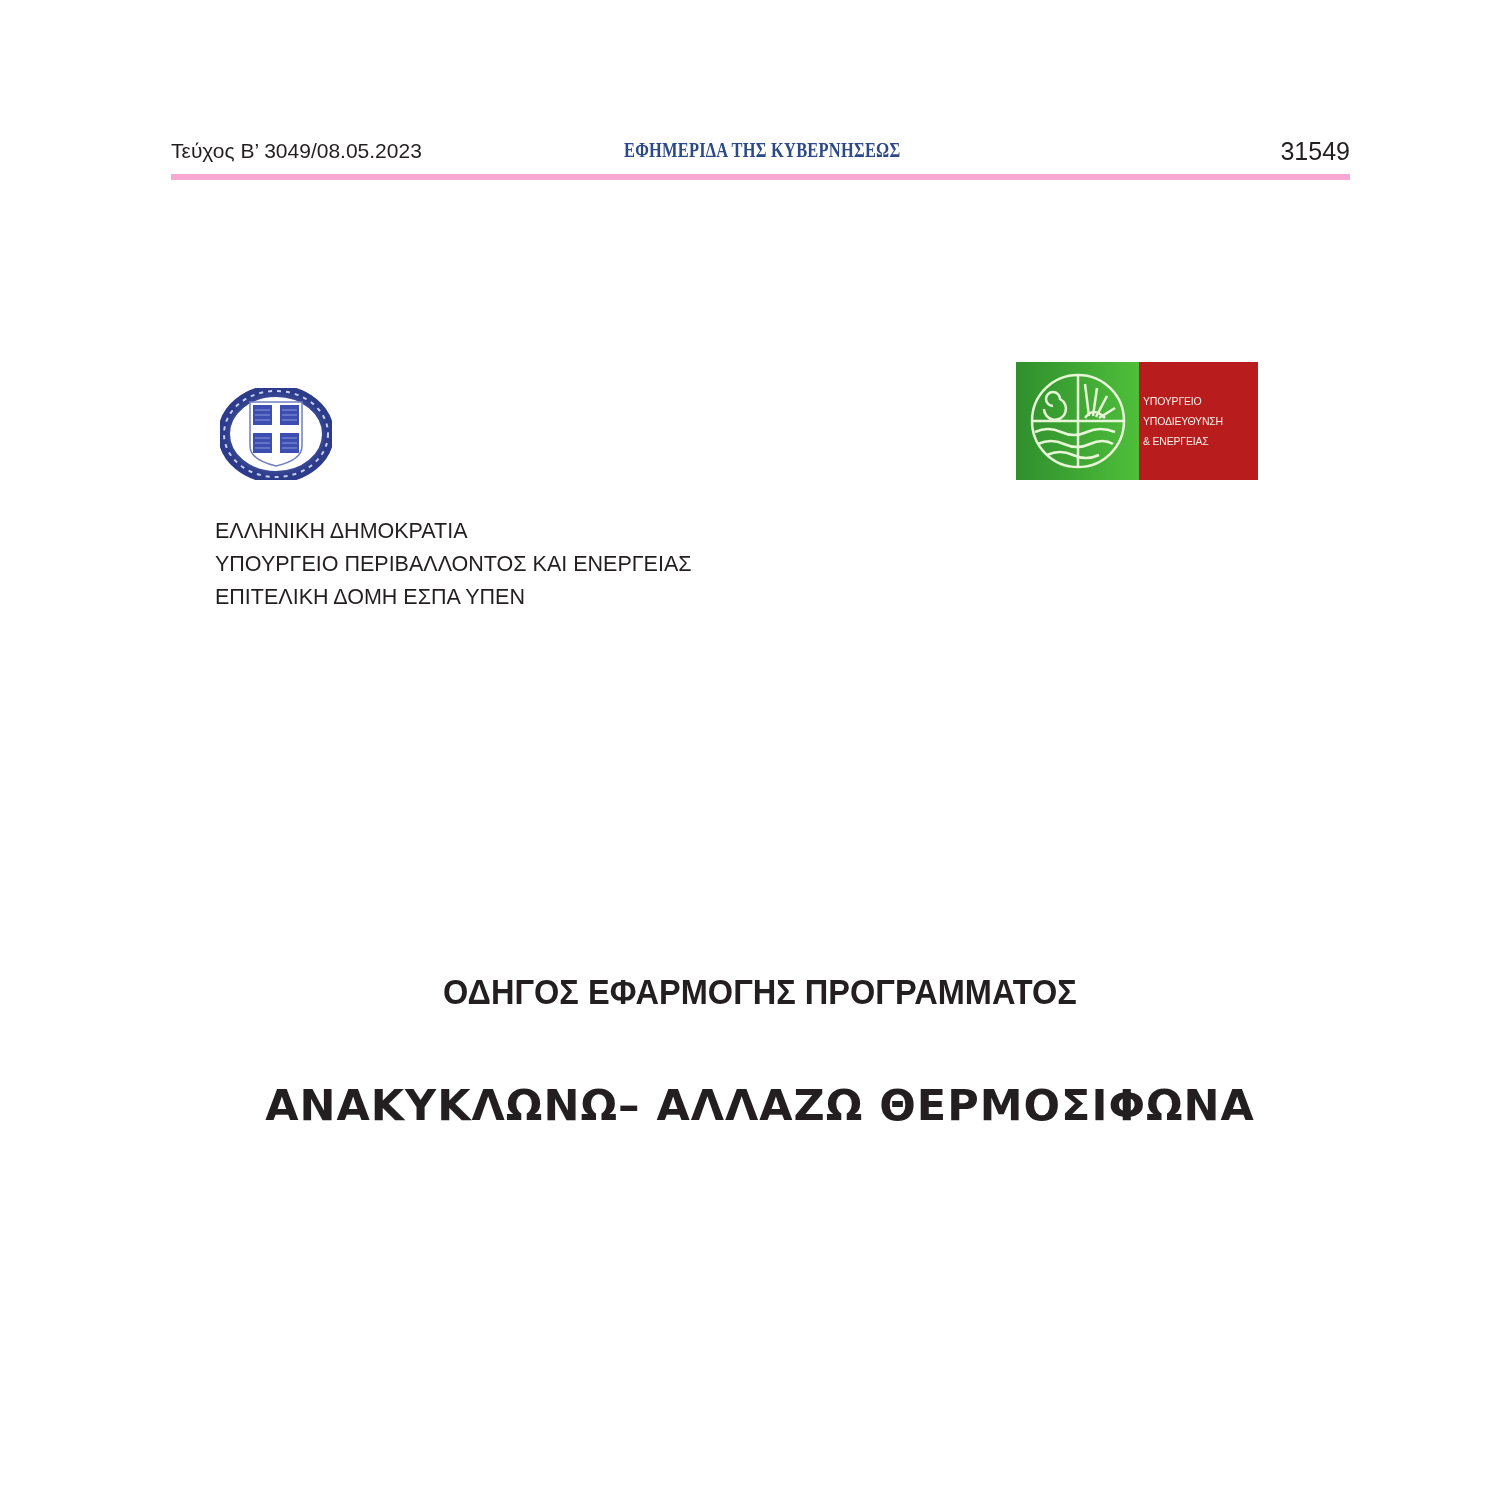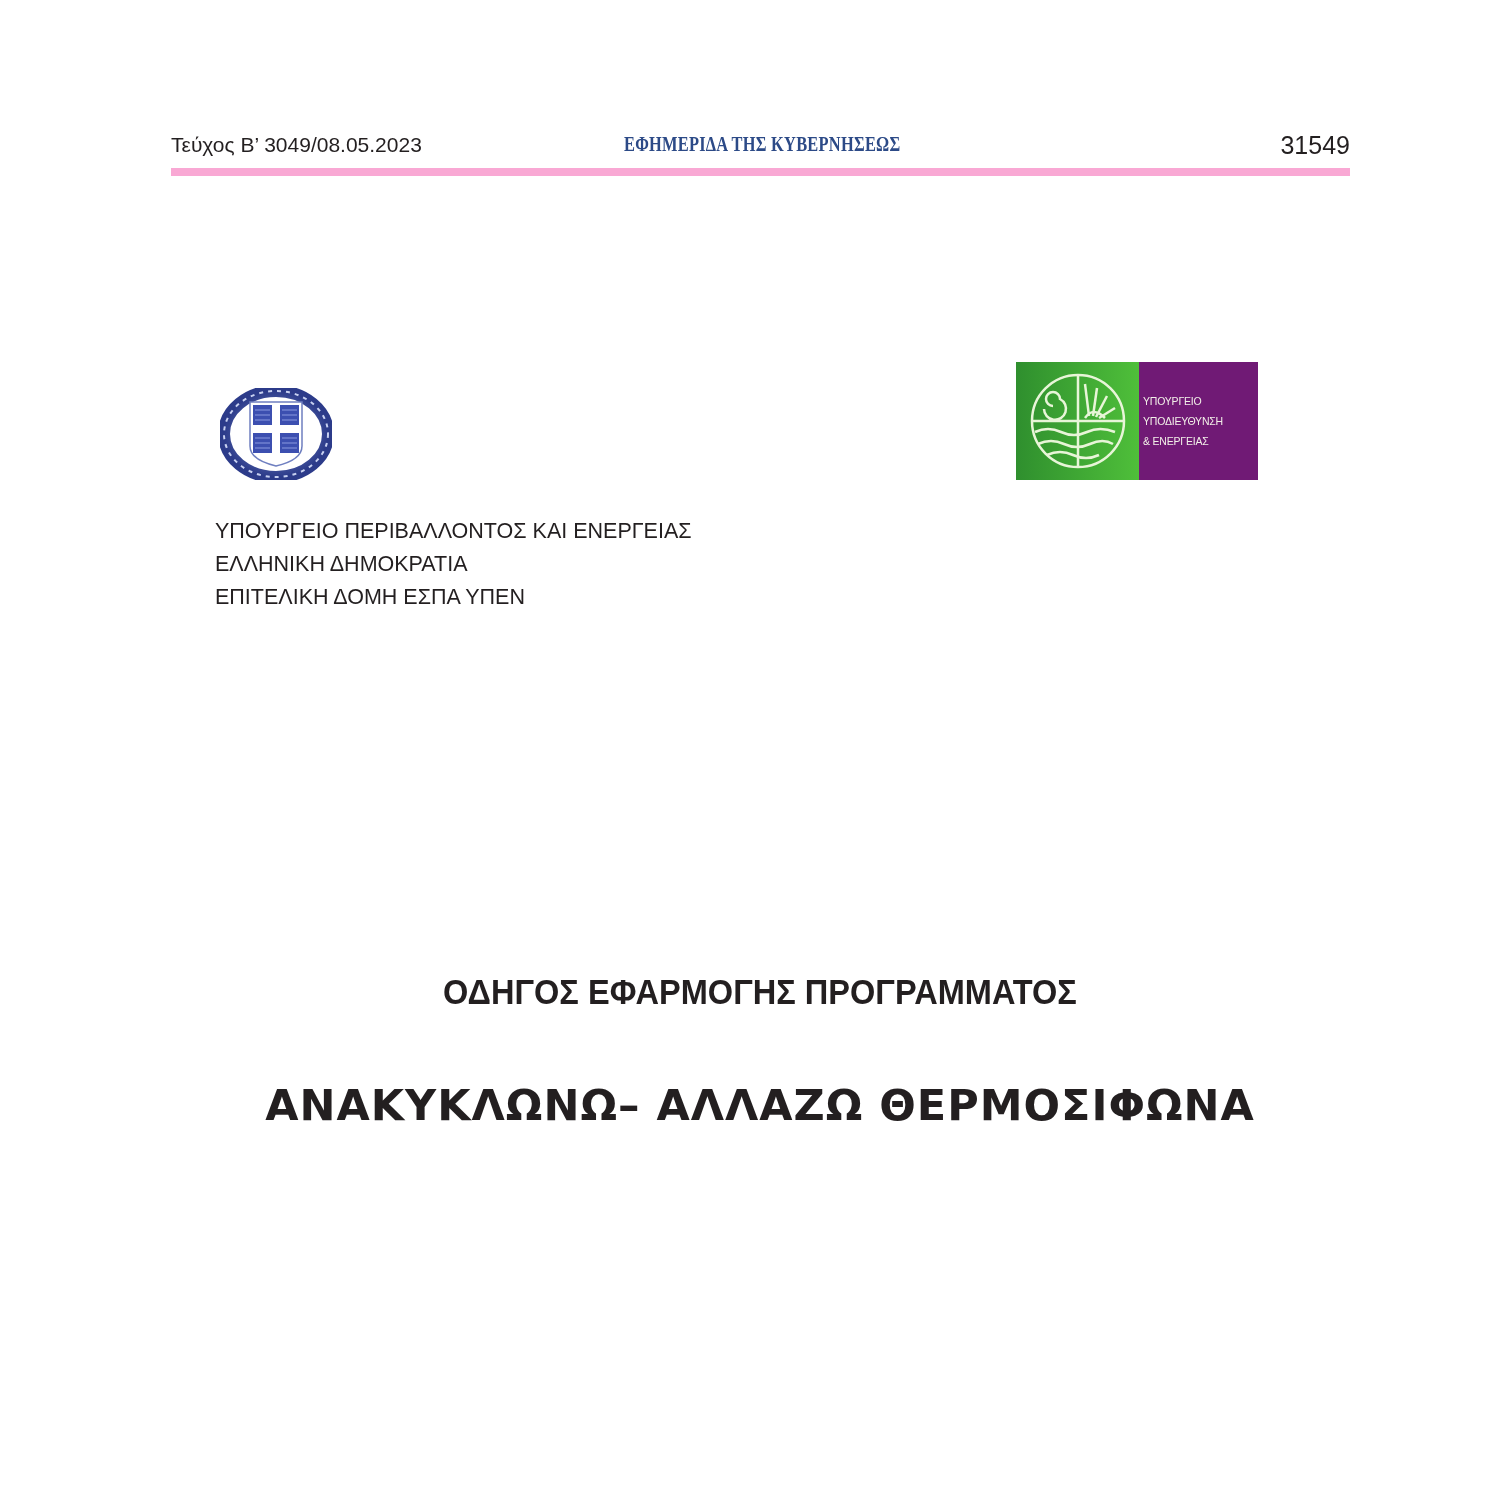--- a/index.html
+++ b/index.html
@@ -1,25 +1,25 @@
 <!DOCTYPE html>
 <html><head>
 <meta charset="utf-8">
 <style>
   html, body { margin:0; padding:0; background:#ffffff; }
   body { width:1500px; height:1500px; position:relative; overflow:hidden; font-family:"Liberation Sans", "DejaVu Sans", sans-serif; color:#231f20; }
-  .header { position:absolute; left:171px; top:130px; width:1179px; height:38px; border-bottom:8px solid #f9a8d4; }
+  .header { position:absolute; left:171px; top:136px; width:1179px; height:38px; border-bottom:6px solid #f9a8d4; }
   .header .issue { position:absolute; left:0; top:3px; font-size:21px; color:#231f20; }
   .header .gazette { position:absolute; left:453px; top:3px; font-family:"Liberation Serif", "DejaVu Serif", serif; font-weight:bold; font-size:20px; color:#2c4a87; transform:scaleX(0.82); transform-origin:left; letter-spacing:0.3px; }
   .header .pagenum { position:absolute; right:0; top:1px; font-size:25px; color:#231f20; }
 
   .emblem { position:absolute; left:220px; top:388px; width:112px; height:92px; }
   .ministry-logo { position:absolute; left:1016px; top:362px; width:242px; height:118px; display:flex; }
   .ministry-logo .green { width:123px; height:118px; background:linear-gradient(90deg,#2f8f2e,#4fbf3a); display:flex; align-items:center; justify-content:center; }
-  .ministry-logo .brown { width:119px; height:118px; background:#701a75; color:#f2efe8; font-size:10.5px; line-height:20px; padding-top:29px; padding-left:4px; box-sizing:border-box; letter-spacing:-0.2px; }
+  .ministry-logo .brown { width:119px; height:118px; background:#b91c1c; color:#f2efe8; font-size:10.5px; line-height:20px; padding-top:29px; padding-left:4px; box-sizing:border-box; letter-spacing:-0.2px; }
   .ministry-logo .brown div { white-space:nowrap; }
 
   .org { position:absolute; left:215px; top:515px; font-size:21.5px; line-height:33px; color:#231f20; }
 
   .subtitle { position:absolute; left:0; width:1520px; top:972px; text-align:center; font-weight:bold; font-size:35px; color:#231f20; transform:scaleX(0.93); }
   .title { position:absolute; left:0; width:1520px; top:1080px; text-align:center; font-family:"DejaVu Sans", sans-serif; font-weight:bold; font-size:43px; letter-spacing:1px; color:#231f20; }
 </style>
 </head>
 <body>
 
@@ -79,19 +79,19 @@
     </svg>
   </div>
   <div class="brown">
     <div>ΥΠΟΥΡΓΕΙΟ</div>
     <div>ΥΠΟΔΙΕΥΘΥΝΣΗ</div>
     <div>&amp; ΕΝΕΡΓΕΙΑΣ</div>
   </div>
 </div>
 
 <div class="org">
+  <div>ΕΛΛΗΝΙΚΗ ΔΗΜΟΚΡΑΤΙΑ</div>
   <div>ΥΠΟΥΡΓΕΙΟ ΠΕΡΙΒΑΛΛΟΝΤΟΣ ΚΑΙ ΕΝΕΡΓΕΙΑΣ</div>
-  <div>ΕΛΛΗΝΙΚΗ ΔΗΜΟΚΡΑΤΙΑ</div>
   <div>ΕΠΙΤΕΛΙΚΗ ΔΟΜΗ ΕΣΠΑ ΥΠΕΝ</div>
 </div>
 
 <div class="subtitle">ΟΔΗΓΟΣ ΕΦΑΡΜΟΓΗΣ ΠΡΟΓΡΑΜΜΑΤΟΣ</div>
 <div class="title">ΑΝΑΚΥΚΛΩΝΩ– ΑΛΛΑΖΩ ΘΕΡΜΟΣΙΦΩΝΑ</div>
 
 </body></html>

